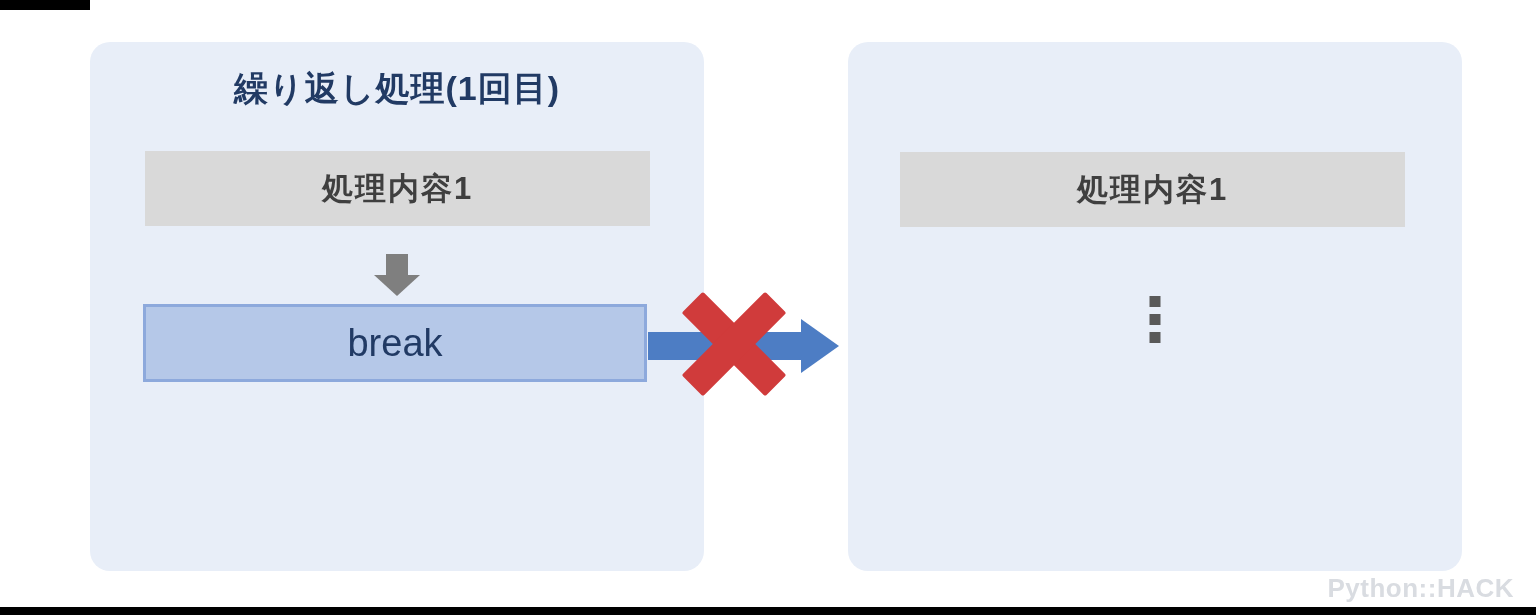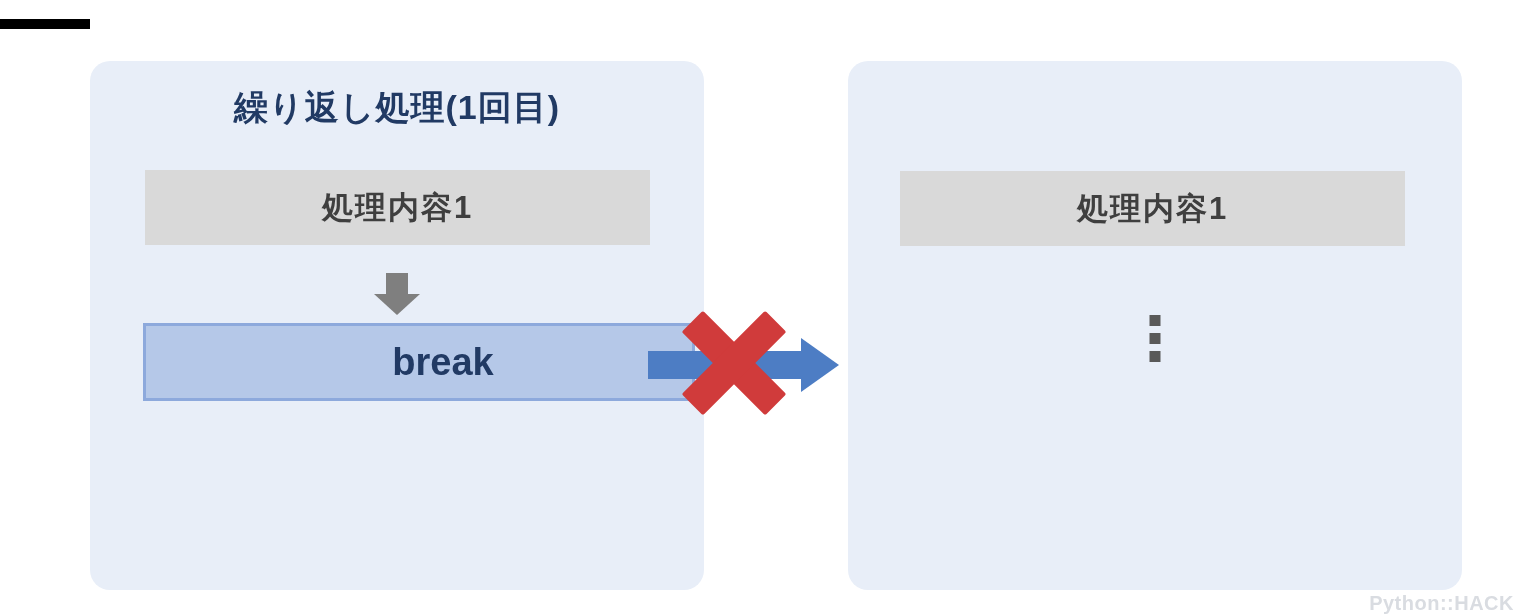--- a/index.html
+++ b/index.html
@@ -2,21 +2,21 @@
 <html><head>
 <meta charset="utf-8">
 <style>
   html,body{margin:0;padding:0;}
   body{
     width:1536px;height:615px;
     background:#ffffff;
     font-family:"Liberation Sans","DejaVu Sans",sans-serif;
     position:relative;overflow:hidden;
   }
-  .stage{position:absolute;inset:0;margin-top:19px;}
+  .stage{position:absolute;inset:0;}
 
   
   .panel{
     position:absolute;top:42px;height:529px;width:614px;
     background:#e8eef8;border-radius:20px;
   }
   .panel-left{left:90px;}
   .panel-right{left:848px;}
   .panel-title{
     position:absolute;top:24px;left:0;width:100%;
@@ -48,21 +48,21 @@
     border-left:23px solid transparent;
     border-right:23px solid transparent;
     border-top:21px solid #7f7f7f;
   }
 
   
   .break-box{
     position:absolute;left:53px;top:262px;width:498px;height:72px;
     background:#b5c8e8;border:3px solid #8da9dc;
     display:flex;align-items:center;justify-content:center;
-    font-size:38px;font-weight:bold;color:#213a64;padding-left:48px;
+    font-size:38px;font-weight:normal;color:#213a64;
   }
 
   
   .fa-shaft{position:absolute;left:648px;top:332px;width:155px;height:28px;background:#4d7dc4;}
   .fa-head{
     position:absolute;left:801px;top:319px;width:0;height:0;
     border-top:27px solid transparent;
     border-bottom:27px solid transparent;
     border-left:38px solid #4d7dc4;
   }
@@ -77,21 +77,21 @@
 
   
   .dots{
     position:absolute;left:50%;top:254px;transform:translateX(-50%);
   }
   .dot{width:11px;height:11px;background:#595959;margin:0 auto 7px auto;}
 
   
   .watermark{
     position:absolute;right:22px;top:573px;
-    font-size:20px;font-weight:bold;color:#d9dce1;
+    font-size:26px;font-weight:bold;color:#d9dce1;
     letter-spacing:0.5px;
   }
 
   
   .topleft-bar{position:absolute;left:0;top:0;width:90px;height:10px;background:#000;}
   .bottom-bar{position:absolute;left:0;top:607px;width:1536px;height:8px;background:#000;}
 </style>
 </head>
 <body>
 

